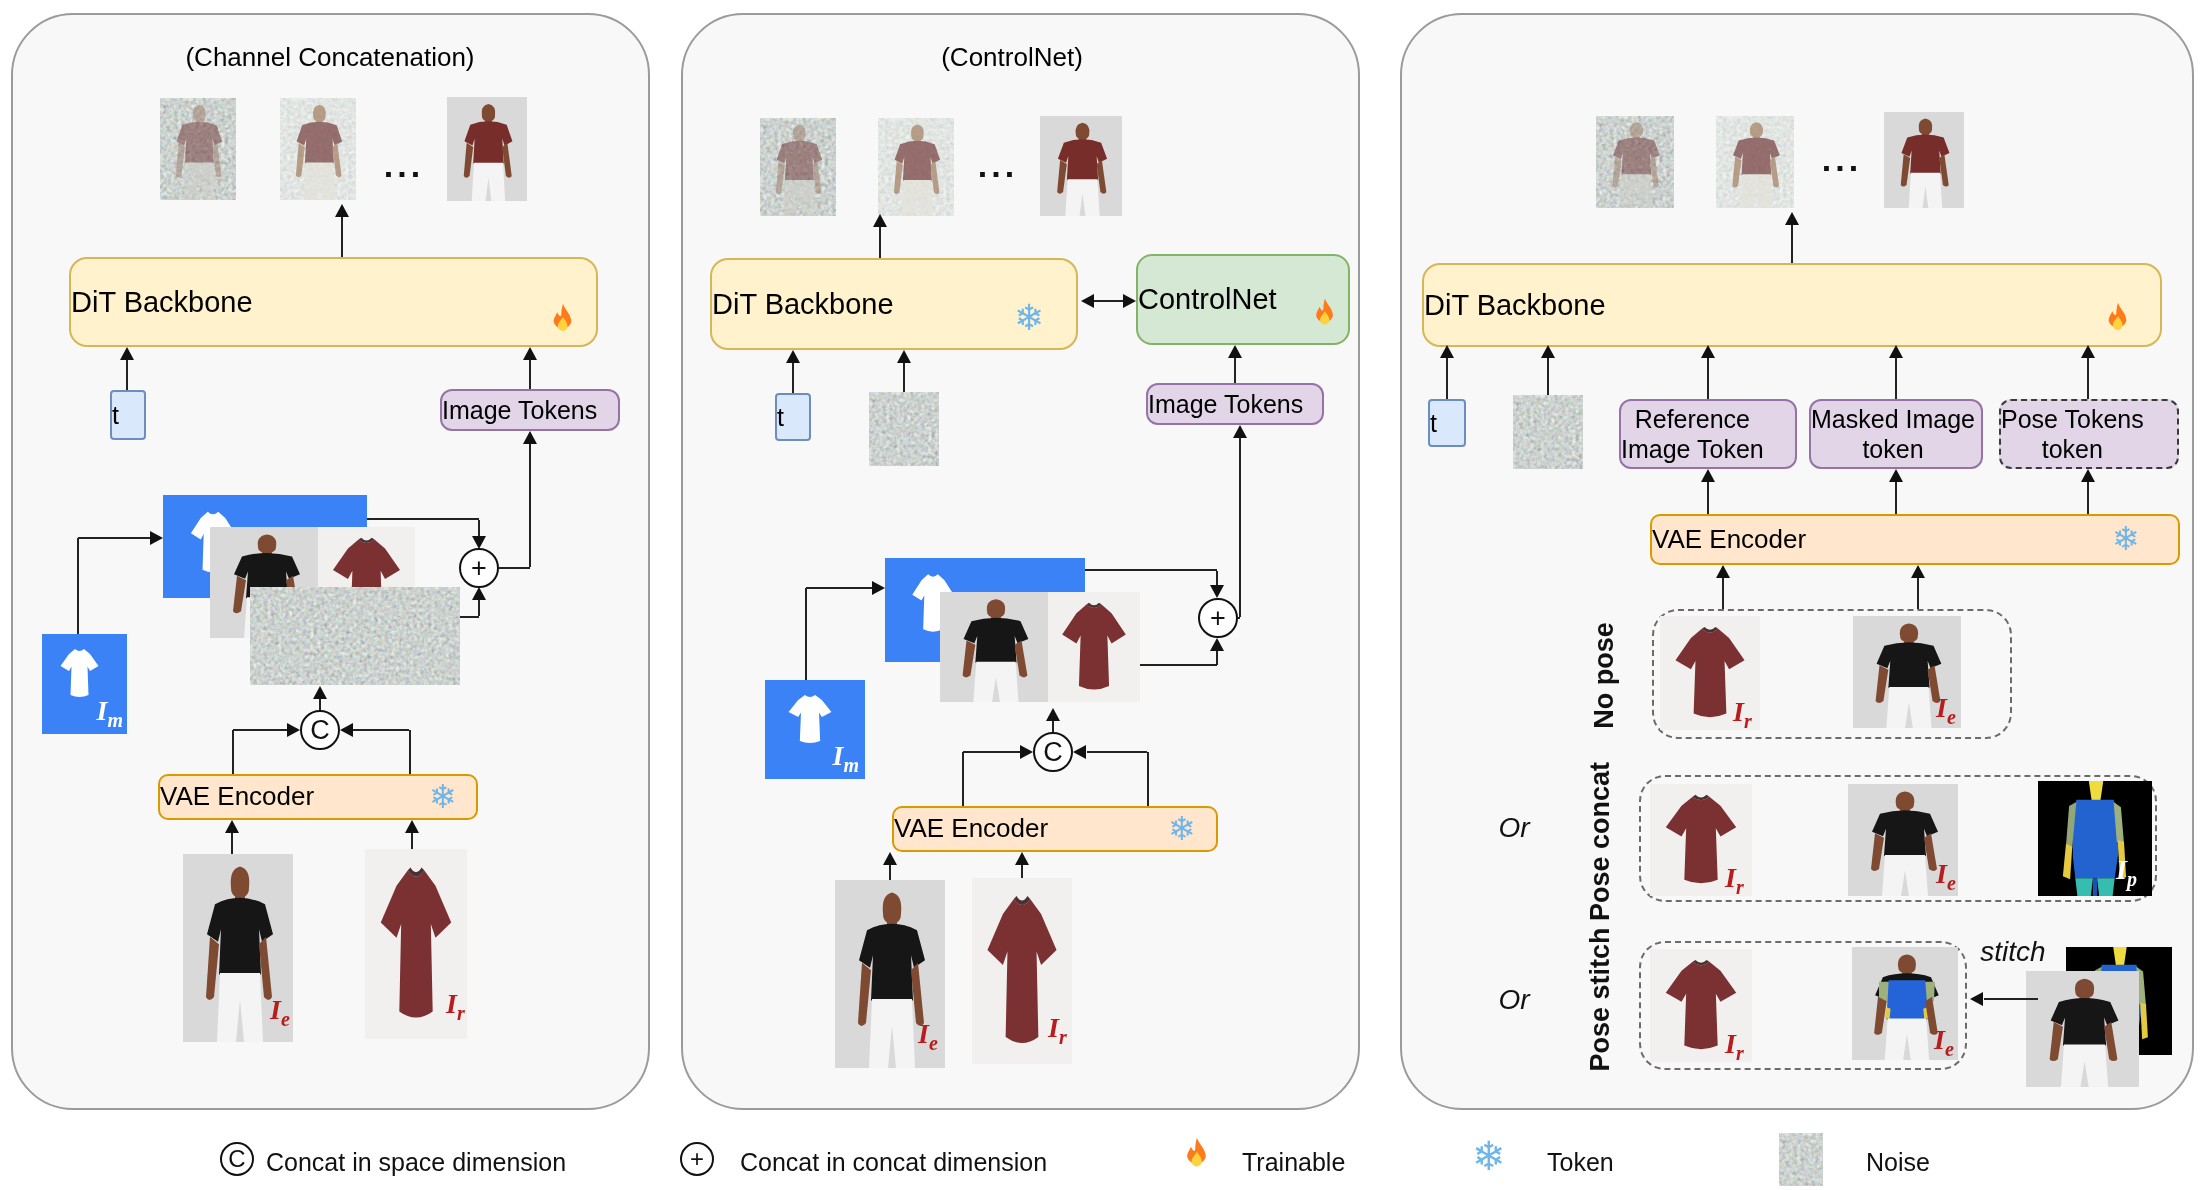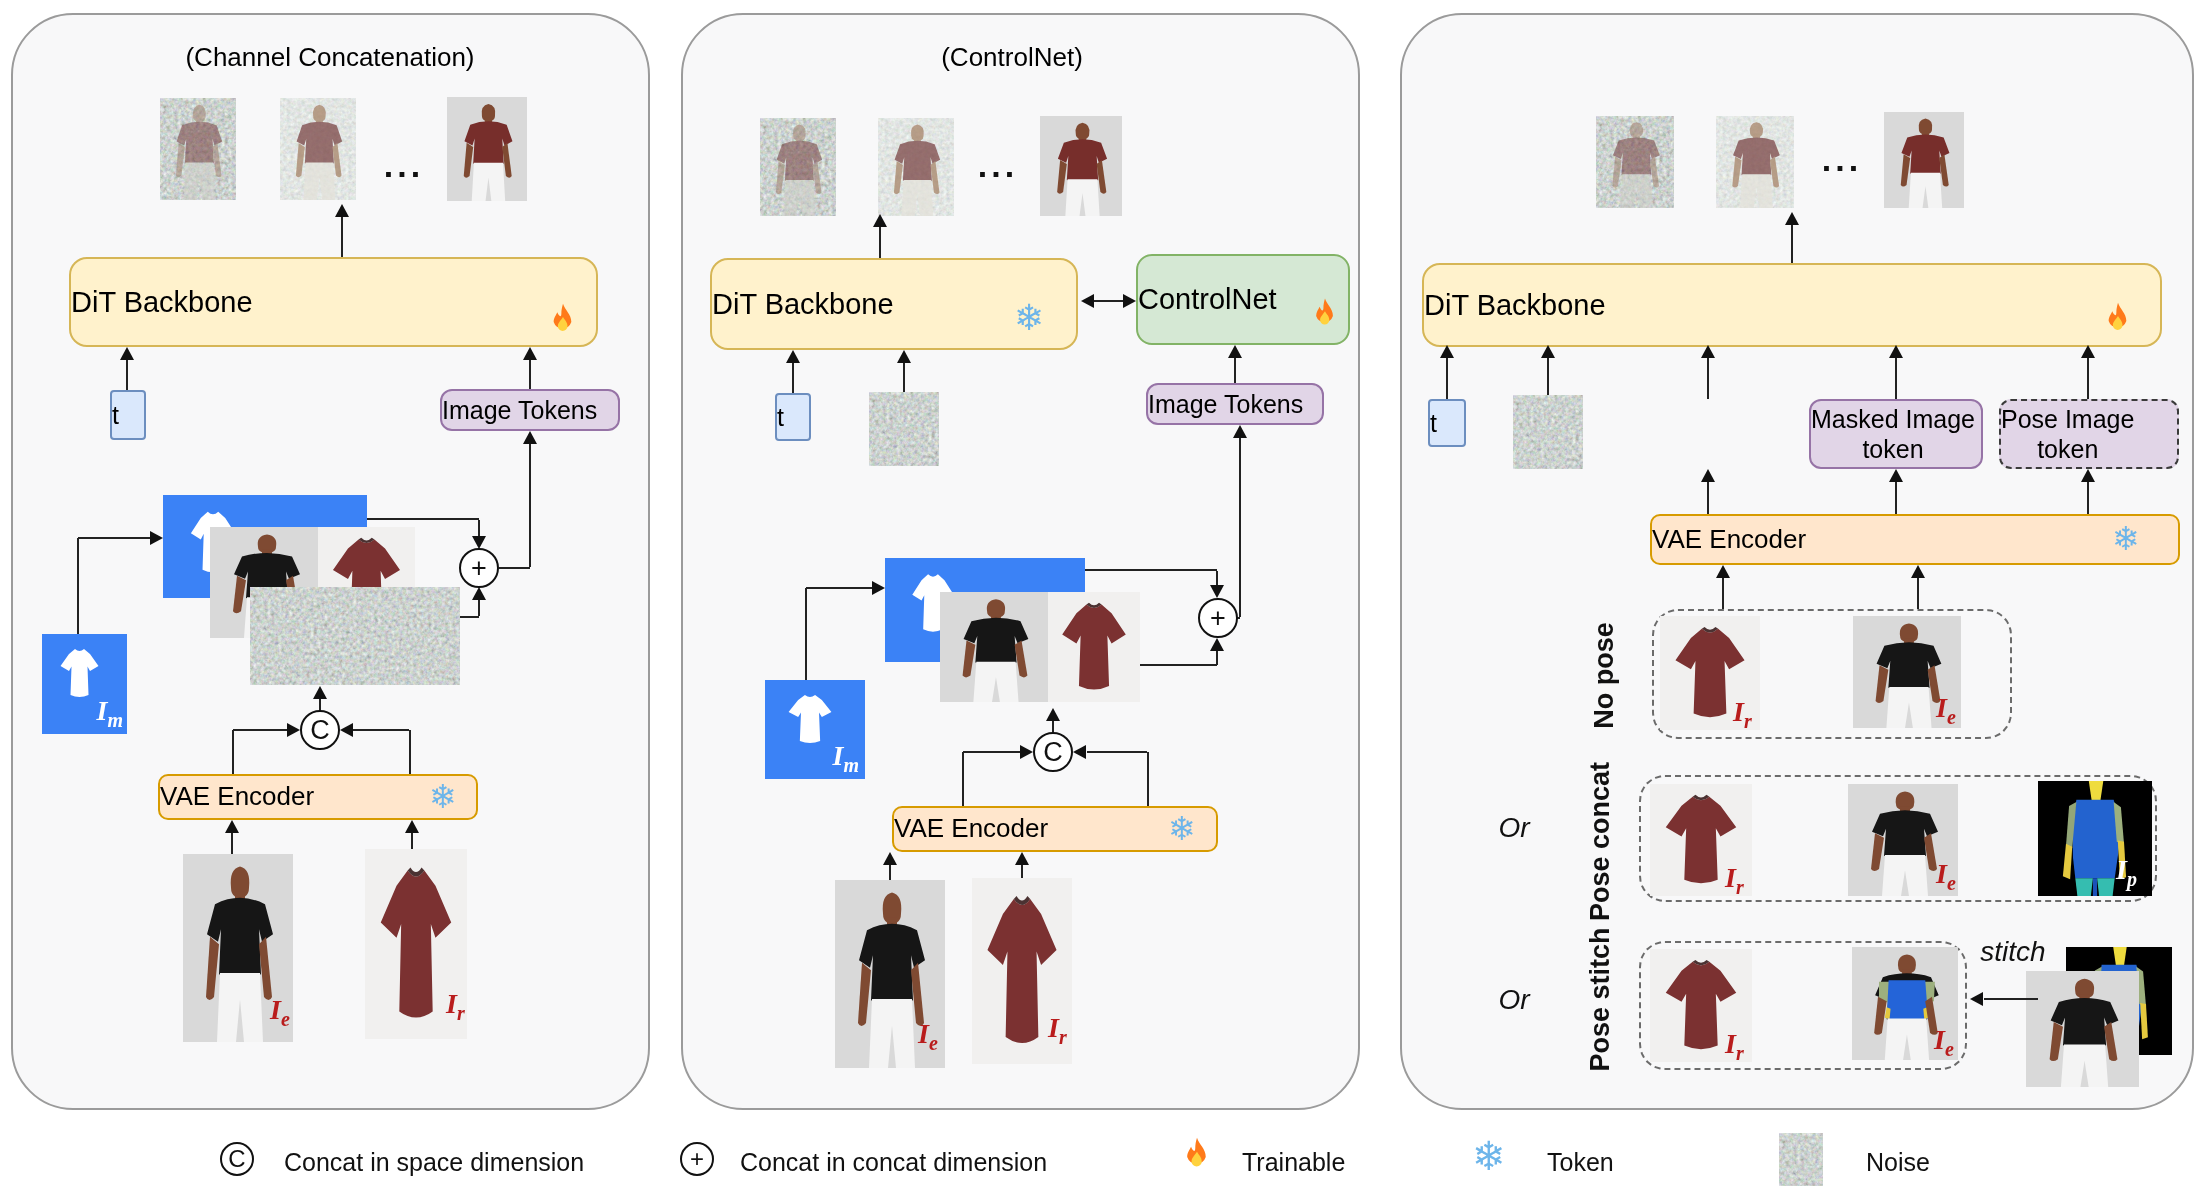--- a/index.html
+++ b/index.html
@@ -404,32 +404,36 @@
   <div class="ah up" style="left:1440px;top:345px;"></div>
 
   <div class="imgf" style="left:1513px;top:395px;width:70px;height:74px;">
     <svg preserveAspectRatio="none">
         <rect width="100%" height="100%" fill="#8f988c" filter="url(#nzD)"></rect>
       </svg>
   </div>
   <div class="line vl" style="left:1547px;top:357px;height:38px;"></div>
   <div class="ah up" style="left:1541px;top:345px;"></div>
 
+  <div class="box tok" style="left:1619px;top:399px;width:178px;height:70px;">
+    <span><span>Reference</span><br>
+    <span>Image Token</span></span>
+  </div>
   <div class="line vl" style="left:1707px;top:357px;height:42px;"></div>
   <div class="ah up" style="left:1701px;top:345px;"></div>
 
   <div class="box tok" style="left:1809px;top:399px;width:174px;height:70px;">
     <span><span>Masked Image</span><br>
     <span>token</span></span>
   </div>
   <div class="line vl" style="left:1895px;top:357px;height:42px;"></div>
   <div class="ah up" style="left:1889px;top:345px;"></div>
 
   <div class="box tok dashed" style="left:1999px;top:399px;width:180px;height:70px;">
-    <span><span>Pose Image</span><br>
+    <span><span>Pose Tokens</span><br>
     <span>token</span></span>
   </div>
   <div class="line vl" style="left:2087px;top:357px;height:42px;"></div>
   <div class="ah up" style="left:2081px;top:345px;"></div>
 
   <div class="box vae" style="left:1650px;top:514px;width:530px;height:51px;">
     <span style="padding-right:40px;">VAE Encoder</span>
   </div>
   <span class="snow" style="left:2112px;top:522px;">❄</span>
   <div class="line vl" style="left:1707px;top:481px;height:33px;"></div>
@@ -506,21 +510,21 @@
     <svg viewBox="0 0 110 150" preserveAspectRatio="none">
         <use href="#g-person"></use>
       </svg>
   </div>
   <div class="line hl" style="left:1984px;top:998px;width:54px;"></div>
   <div class="ah left" style="left:1970px;top:992px;"></div>
 
   <div class="circle" style="left:220px;top:1142px;width:34px;height:34px;font-size:24px;">
     <span>C</span>
   </div>
-  <div class="legend-label" style="left:284px;top:1148px;">Concat in space dimension</div>
+  <div class="legend-label" style="left:266px;top:1148px;">Concat in space dimension</div>
 
   <div class="circle" style="left:680px;top:1142px;width:34px;height:34px;font-size:24px;">
     <span>+</span>
   </div>
   <div class="legend-label" style="left:740px;top:1148px;">Concat in concat dimension</div>
 
   <svg class="flame" viewBox="0 0 24 24" style="left:1176px;top:1134px;width:42px;height:46px;">
       <use href="#g-flame"></use>
     </svg>
   <div class="legend-label" style="left:1242px;top:1148px;">Trainable</div>

